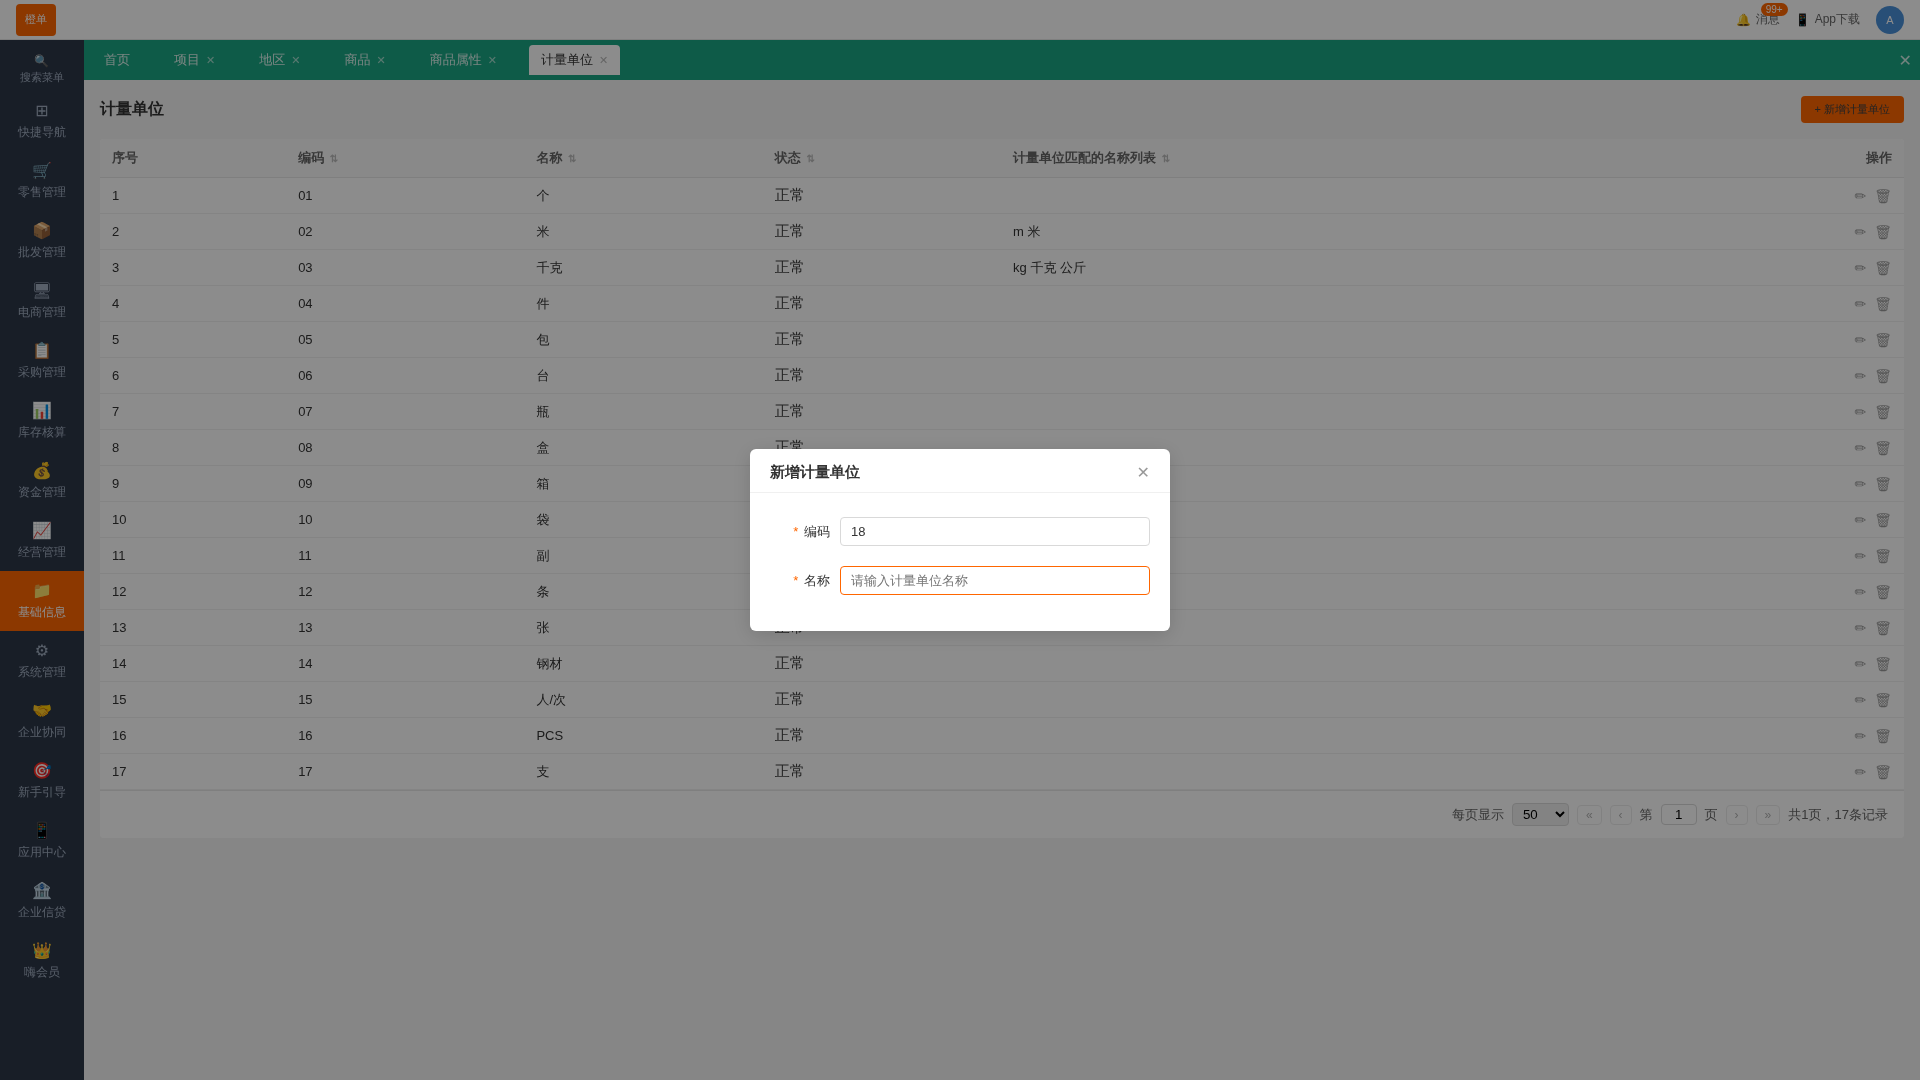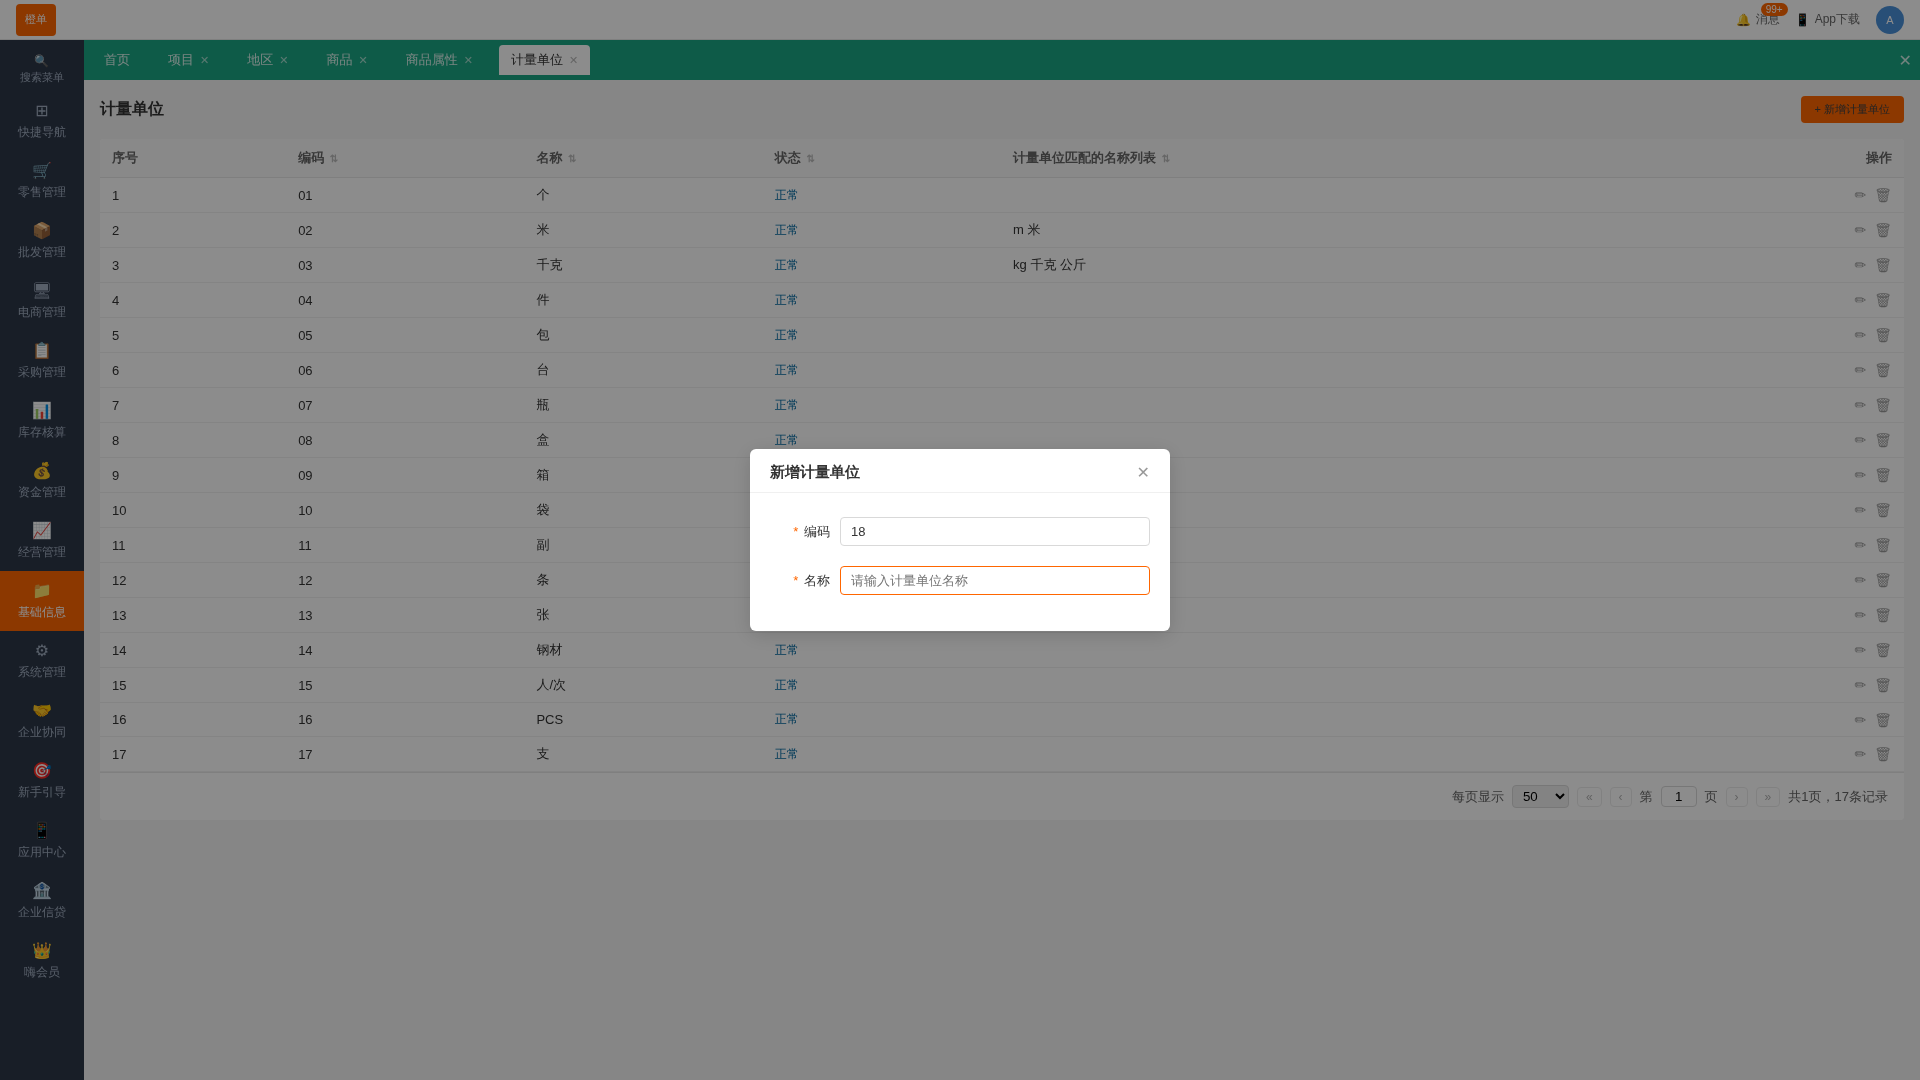--- a/index.html
+++ b/index.html
@@ -20,41 +20,41 @@
     .sidebar { position: fixed; top: 0; left: 0; width: 84px; height: 1080px; background: #2d3748; display: flex; flex-direction: column; padding-top: 40px; z-index: 99; }
     .sidebar-logo { height: 40px; background: #1a202c; display: flex; align-items: center; justify-content: center; position: absolute; top: 0; left: 0; right: 0; }
     .sidebar-nav-item { padding: 10px 4px; color: #a0aec0; font-size: 12px; text-align: center; cursor: pointer; display: flex; flex-direction: column; align-items: center; gap: 2px; }
     .sidebar-nav-item.active { background: #f60; color: #fff; }
     .sidebar-nav-icon { font-size: 16px; margin-bottom: 2px; }
 
     
     .main-wrapper { margin-left: 84px; margin-top: 40px; height: calc(1080px - 40px); display: flex; flex-direction: column; }
 
     
-    .tab-bar { height: 40px; background: #1ba784; display: flex; align-items: center; padding: 0 8px; gap: 14px; flex-shrink: 0; }
+    .tab-bar { height: 40px; background: #1ba784; display: flex; align-items: center; padding: 0 8px; gap: 20px; flex-shrink: 0; }
     .tab-item { height: 30px; padding: 0 12px; border-radius: 4px 4px 0 0; display: flex; align-items: center; gap: 6px; font-size: 13px; cursor: pointer; color: rgba(255,255,255,0.85); }
     .tab-item.active { background: #fff; color: #333; border-radius: 4px 4px 0 0; }
     .tab-item .tab-close { font-size: 11px; color: inherit; opacity: 0.7; }
     .tab-item.active .tab-close { color: #999; }
 
     
     .content-area { flex: 1; background: #f5f5f5; padding: 16px; overflow-y: auto; position: relative; }
 
     
     .page-header { display: flex; align-items: center; justify-content: space-between; margin-bottom: 16px; }
     .page-title { font-size: 16px; font-weight: bold; color: #333; }
     .add-btn { background: #f60; color: #404040; border: none; padding: 6px 14px; border-radius: 4px; font-size: 11px; cursor: pointer; text-align: center; }
 
     
     .table-wrapper { background: #fff; border-radius: 4px; overflow: hidden; }
     table { width: 100%; border-collapse: collapse; }
     thead tr { background: #fafafa; }
     th { padding: 10px 12px; text-align: left; font-size: 13px; color: #666; border-bottom: 1px solid #e8e8e8; white-space: nowrap; }
     td { padding: 8px 12px; border-bottom: 1px solid #f0f0f0; font-size: 13px; color: #333; }
-    .status-normal { color: #0369a1; font-size: 12px; }
+    .status-normal { color: #404040; font-size: 15px; }
     .action-btns { display: flex; gap: 8px; }
     .action-edit { color: #999; cursor: pointer; font-size: 14px; }
     .action-delete { color: #999; cursor: pointer; font-size: 14px; }
 
     
     .pagination { display: flex; align-items: center; justify-content: flex-end; padding: 12px 16px; gap: 8px; font-size: 13px; color: #666; background: #fff; border-top: 1px solid #e8e8e8; }
     .page-size-select { border: 1px solid #d9d9d9; padding: 2px 6px; border-radius: 4px; }
     .page-btn { padding: 2px 8px; border: 1px solid #d9d9d9; border-radius: 4px; cursor: pointer; background: #fff; color: #666; font-size: 12px; }
     .page-btn.disabled { opacity: 0.5; cursor: not-allowed; }
     .page-input { width: 36px; text-align: center; border: 1px solid #d9d9d9; padding: 2px 4px; border-radius: 4px; }

